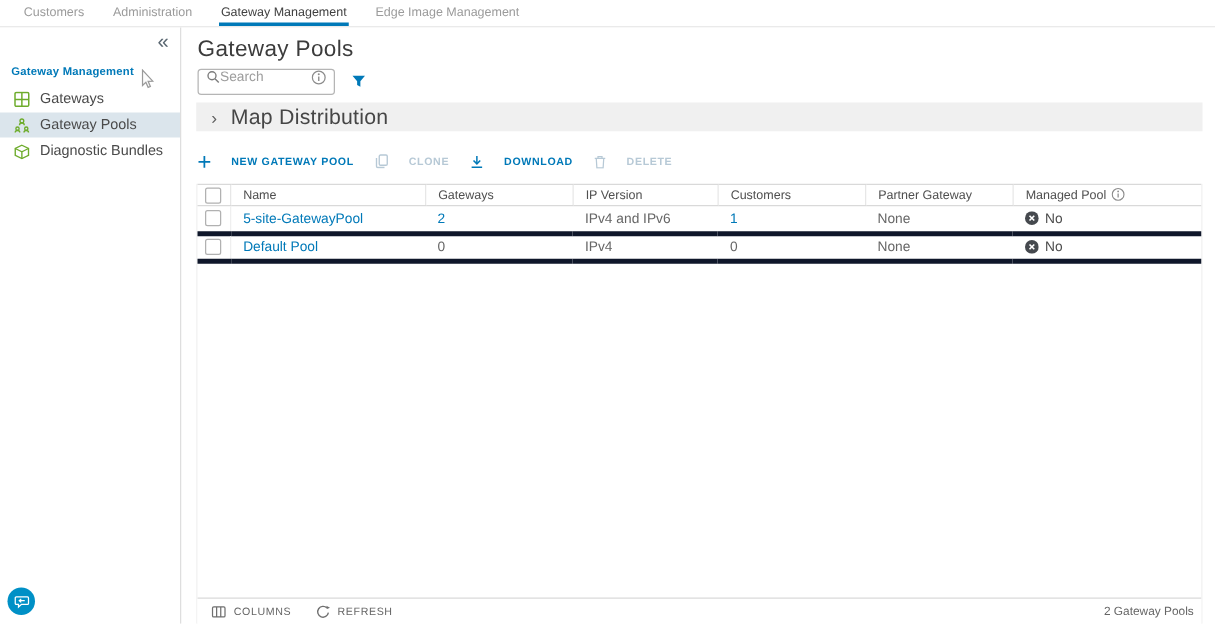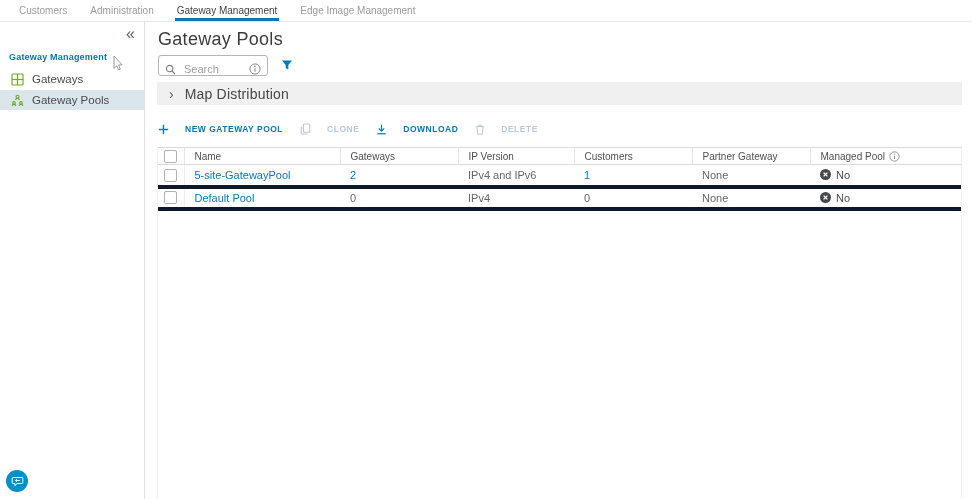--- a/index.html
+++ b/index.html
@@ -24,29 +24,29 @@
   .nav-item { display:flex; align-items:center; gap:8px; height:20px; padding-left:11px; font-size:11.5px; color:#4a4a4a; cursor:pointer; white-space:nowrap; }
   .nav-item + .nav-item { margin-top:1px; }
   .nav-item.selected { background:#dbe5ec; }
   .nav-item svg { flex:none; display:block; }
   .feedback { position:absolute; left:6px; bottom:7px; width:22px; height:22px; border-radius:50%; background:#0090c6; border:none; display:flex; align-items:center; justify-content:center; cursor:pointer; padding:0; }
 
   
   .main { flex:1; display:flex; flex-direction:column; min-width:0; background:#fff; }
   .page-title { margin:7px 0 0 13px; font-size:18px; line-height:21px; font-weight:normal; color:#3c3c3c; letter-spacing:.3px; }
   .search-row { flex:none; display:flex; align-items:center; margin:4px 0 0 13px; height:22px; }
-  .searchbox { width:110px; height:21px; border:1px solid #b5b5b5; border-radius:3px; display:flex; align-items:flex-end; padding:0 6px; gap:8px; background:#fff; }
+  .searchbox { width:110px; height:21px; border:1px solid #b5b5b5; border-radius:3px; display:flex; align-items:flex-start; padding:0 6px; gap:0; background:#fff; }
   .searchbox input { border:none; outline:none; flex:1; min-width:0; font-size:11px; color:#454545; font-family:inherit; background:transparent; padding:0; }
   .searchbox input::placeholder { color:#9d9d9d; }
   .icon-btn { background:none; border:none; padding:0; cursor:pointer; display:flex; align-items:center; }
   .filter-btn { margin-left:13px; }
 
   .map-bar { flex:none; margin:6px 10px 0 12px; height:23px; background:#f0f0f0; display:flex; align-items:center; padding-left:12px; gap:11px; cursor:pointer; }
   .map-chev { font-size:14px; color:#5f5f5f; line-height:1; }
-  .map-label { font-size:14px; color:#464646; letter-spacing:.2px; }
+  .map-label { font-size:17px; color:#464646; letter-spacing:.2px; }
 
   .toolbar { flex:none; display:flex; align-items:center; gap:17px; margin:17px 0 0 13px; height:14px; }
   .tbtn { display:flex; align-items:center; gap:16px; background:none; border:none; padding:0; font-family:inherit; font-size:8.5px; font-weight:bold; letter-spacing:.5px; color:#0079b8; cursor:pointer; white-space:nowrap; }
   .tbtn.disabled { color:#b7c9d6; cursor:default; }
   .tbtn svg { display:block; }
 
   
   .datagrid { flex:1; display:flex; flex-direction:column; margin:11px 10px 0 12px; min-height:0; border-left:1px solid #f1f1f1; border-right:1px solid #f1f1f1; }
   table { border-collapse:collapse; width:100%; table-layout:fixed; flex:none; }
   thead th { border-top:1px solid #d9d9d9; border-bottom:1px solid #d9d9d9; height:17px; font-size:10px; font-weight:normal; color:#4f4f4f; text-align:left; padding:0 0 0 10px; white-space:nowrap; }
@@ -103,20 +103,29 @@
             <path d="M4.6 6.1c0-1 .9-1.7 1.9-1.7s1.9.7 1.9 1.7"></path>
             <circle cx="3" cy="8.9" r="1.3"></circle>
             <path d="M1.2 11.9c0-.9.8-1.5 1.8-1.5s1.8.6 1.8 1.5"></path>
             <circle cx="10" cy="8.9" r="1.3"></circle>
             <path d="M8.2 11.9c0-.9.8-1.5 1.8-1.5s1.8.6 1.8 1.5"></path>
           </g>
         </svg>
         <span>Gateway Pools</span>
       </div>
 
+      <div class="nav-item">
+        <svg width="13" height="13" viewBox="0 0 13 13">
+          <g fill="none" stroke="#6eac2c" stroke-width="1.1">
+            <path d="M6.5 1.2 11.8 3.8v5.4L6.5 11.8 1.2 9.2V3.8z"></path>
+            <path d="M1.2 3.8 6.5 6.4l5.3-2.6M6.5 6.4v5.4"></path>
+          </g>
+        </svg>
+        <span>Diagnostic Bundles</span>
+      </div>
 
       <button class="feedback">
         <svg width="13" height="13" viewBox="0 0 13 13">
           <g fill="none" stroke="#fff" stroke-width="1">
             <path d="M2 2.5h9a.8.8 0 0 1 .8.8v4.4a.8.8 0 0 1-.8.8H6.2L3.8 10.6V8.5H2a.8.8 0 0 1-.8-.8V3.3A.8.8 0 0 1 2 2.5z"></path>
             <path d="M8.8 5.5H4.6M6 4.1 4.4 5.5 6 6.9"></path>
           </g>
         </svg>
       </button>
     </aside>
@@ -251,20 +260,40 @@
                     </svg>
                     <span>No</span>
                   </span>
                 </td>
             </tr>
           </tbody>
         </table>
 
         <div class="grid-filler"></div>
 
+        <div class="grid-footer">
+          <button class="fbtn">
+            <svg width="12" height="11" viewBox="0 0 12 11">
+              <g fill="none" stroke="#6f6f6f" stroke-width="1">
+                <rect x="1" y="1.5" width="10" height="8" rx="1"></rect>
+                <line x1="4.3" y1="1.5" x2="4.3" y2="9.5"></line>
+                <line x1="7.6" y1="1.5" x2="7.6" y2="9.5"></line>
+              </g>
+            </svg>
+            <span>COLUMNS</span>
+          </button>
+          <button class="fbtn">
+            <svg width="11" height="11" viewBox="0 0 11 11">
+              <path d="M9.7 6.1A4.3 4.3 0 1 1 8.6 2.5" fill="none" stroke="#6f6f6f" stroke-width="1.1"></path>
+              <path d="M8 0.6 8.6 3.2 11 2.2z" fill="#6f6f6f"></path>
+            </svg>
+            <span>REFRESH</span>
+          </button>
+          <span class="count">2 Gateway Pools</span>
+        </div>
       </div>
     </main>
   </div>
 
   <svg class="cursor" width="11" height="17" viewBox="0 0 11 17">
     <path d="M1 1 L1 13.4 L3.7 10.8 L5.5 14.9 L7.3 14.1 L5.5 10.1 L9.2 9.9 Z" fill="#fcfcfc" stroke="#9a9a9a" stroke-width="1"></path>
   </svg>
 </div>
 
 </body></html>

